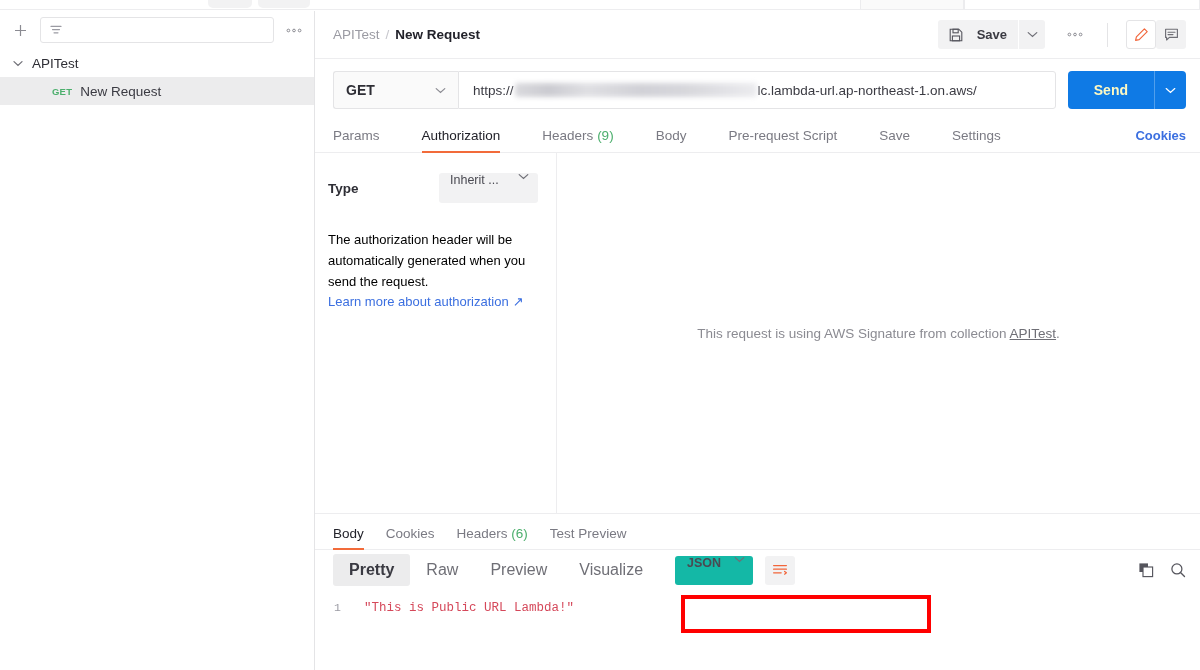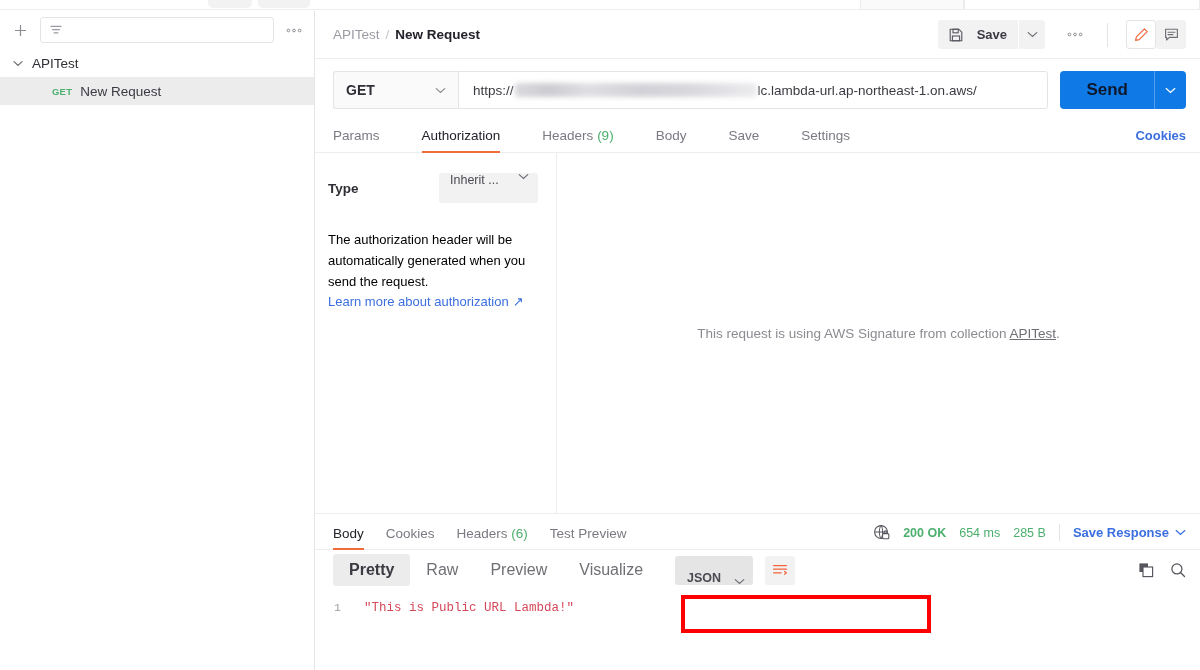--- a/index.html
+++ b/index.html
@@ -129,21 +129,21 @@
     display: inline-block; width: 242px; height: 14px; margin: 0 1px;
     border-radius: 2px; vertical-align: middle;
     background: linear-gradient(90deg,#d8d8dc 0%,#c9c9cf 14%,#dedee2 30%,#cfcfd5 52%,#d5d5da 70%,#e2e2e6 88%,#ebebee 100%);
     filter: blur(2.6px); opacity: .95;
   }
   .send-btn {
     margin-left: 12px; height: 38px; display: flex; align-items: center;
     background: #0f7ae5; border-radius: 4px; overflow: hidden; cursor: pointer;
   }
   .send-label {
-    padding: 8px 26px; font-size: 17px; font-weight: 700; color: #0f172a;
+    padding: 8px 26px; font-size: 14px; font-weight: 700; color: #fef9c3;
     display: flex; align-items: center; height: 100%;
   }
   .send-caret {
     width: 32px; height: 100%; display: flex; align-items: center; justify-content: center;
     border-left: 1px solid rgba(255,255,255,.28); color: #fff;
   }
 
   
   .req-tabs {
     display: flex; align-items: flex-end; padding: 0 14px 0 18px;
@@ -226,22 +226,22 @@
   }
 
   .format-row {
     display: flex; align-items: center; height: 40px; padding: 0 14px 0 18px; gap: 0;
   }
   .seg {
     font-size: 16px; color: #6f6f76; padding: 7px 16px; border-radius: 3px; cursor: pointer;
   }
   .seg.active { background: #ececed; color: #3a3a42; font-weight: 700; }
   .json-select {
-    margin-left: 16px; width: 78px; height: 29px; background: #e5e5e5; border-radius: 3px;
-    display: flex; align-items: flex-end; justify-content: space-between;
+    margin-left: 16px; width: 78px; height: 29px; background: #14b8a6; border-radius: 3px;
+    display: flex; align-items: flex-start; justify-content: space-between;
     padding: 0 8px 0 12px; cursor: pointer;
   }
   .json-select .j-val { font-size: 12.5px; color: #4a4a52; font-weight: 700; }
   .wrap-btn {
     margin-left: 12px; width: 30px; height: 29px; background: #f2f2f3; border-radius: 3px;
     display: flex; align-items: center; justify-content: center; cursor: pointer;
   }
   .fmt-spacer { flex: 1; }
   .fmt-icons { display: flex; align-items: center; gap: 16px; }
   .fmt-icon { color: #55555d; cursor: pointer; display: flex; align-items: center; }
@@ -394,20 +394,21 @@
             </svg>
         </div>
       </div>
     </div>
 
     <div class="req-tabs">
       <div class="tab"><span>Params</span></div>
       <div class="tab active"><span>Authorization</span></div>
       <div class="tab"><span>Headers</span> <span class="cnt">(9)</span></div>
       <div class="tab"><span>Body</span></div>
+      <div class="tab"><span>Pre-request Script</span></div>
       <div class="tab"><span>Save</span></div>
       <div class="tab"><span>Settings</span></div>
       <div class="tabs-spacer"></div>
       <div class="cookies-link">Cookies</div>
     </div>
 
     <div class="auth-body">
       <div class="auth-left">
         <div class="type-row">
           <span class="type-label">Type</span>
@@ -435,42 +436,20 @@
 
     <div class="response">
 
       <div class="resp-tabrow">
         <div class="resp-tab active"><span>Body</span></div>
         <div class="resp-tab"><span>Cookies</span></div>
         <div class="resp-tab"><span>Headers</span> <span class="cnt">(6)</span></div>
         <div class="resp-tab"><span>Test Preview</span></div>
         <div class="resp-spacer"></div>
 
-        <div class="resp-status">
-          <span class="globe-icon">
-            <svg width="17" height="17" viewBox="0 0 17 17">
-              <circle cx="8" cy="8" r="6.4" fill="none" stroke="#55555d" stroke-width="1.1"></circle>
-              <path d="M1.6 8h12.8M8 1.6c2.2 2.2 2.2 10.6 0 12.8M8 1.6C5.8 3.8 5.8 12.2 8 14.4" fill="none" stroke="#55555d" stroke-width="1"></path>
-              <rect x="9.6" y="9.6" width="6.2" height="5.2" rx="1" fill="#ffffff" stroke="#55555d" stroke-width="1.1"></rect>
-              <path d="M11.2 9.6V8.3a1.5 1.5 0 013 0v1.3" fill="none" stroke="#55555d" stroke-width="1.05"></path>
-            </svg>
-          </span>
-          <span class="stat">200 OK</span>
-          <span class="stat plain">654 ms</span>
-          <span class="stat plain">285 B</span>
-          <span class="resp-div"></span>
-          <span class="save-resp">
-            <span>Save Response</span>
-            <span>
-              <svg width="11" height="7" viewBox="0 0 11 7">
-                  <path d="M1.2 1.6L5.5 5.4 9.8 1.6" stroke="#3b6fe0" stroke-width="1.3" fill="none" stroke-linecap="round"></path>
-                </svg>
-            </span>
-          </span>
-        </div>
       </div>
 
       <div class="format-row">
         <div class="seg active">Pretty</div>
         <div class="seg">Raw</div>
         <div class="seg">Preview</div>
         <div class="seg">Visualize</div>
 
         <div class="json-select">
           <span class="j-val">JSON</span>

